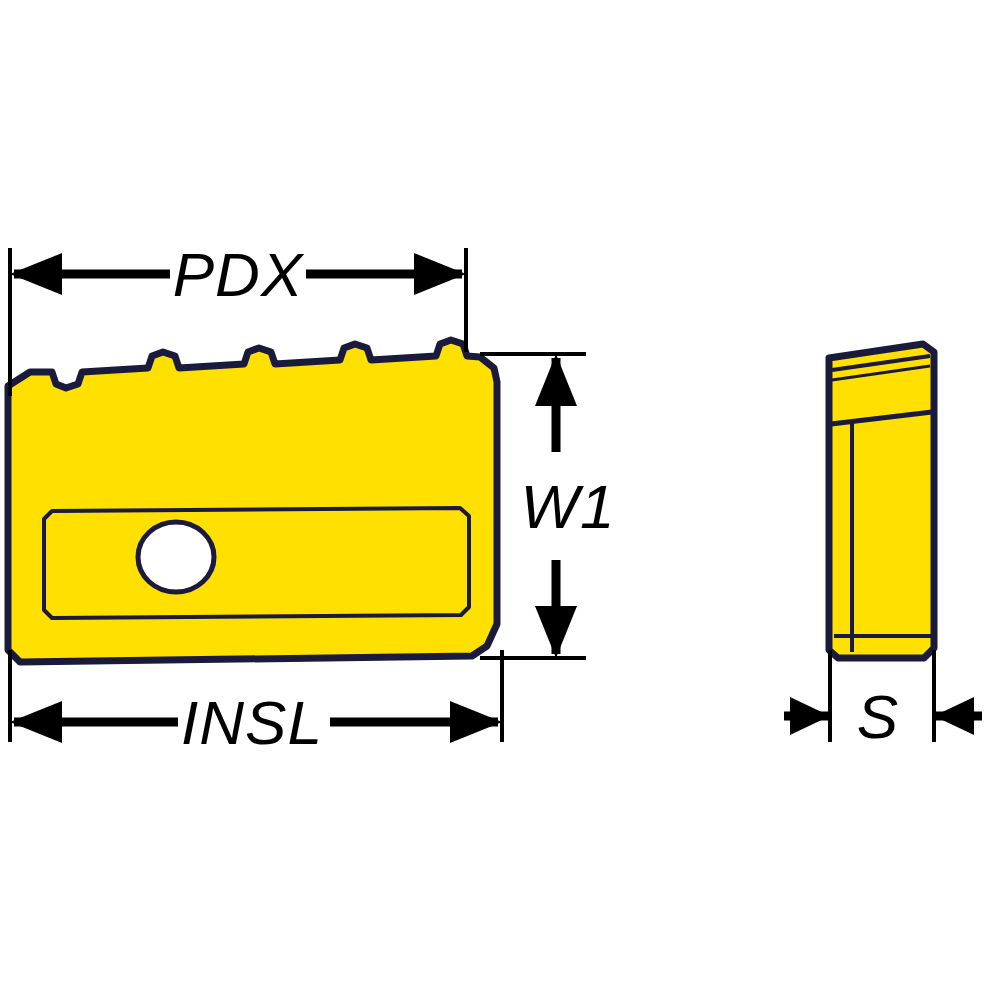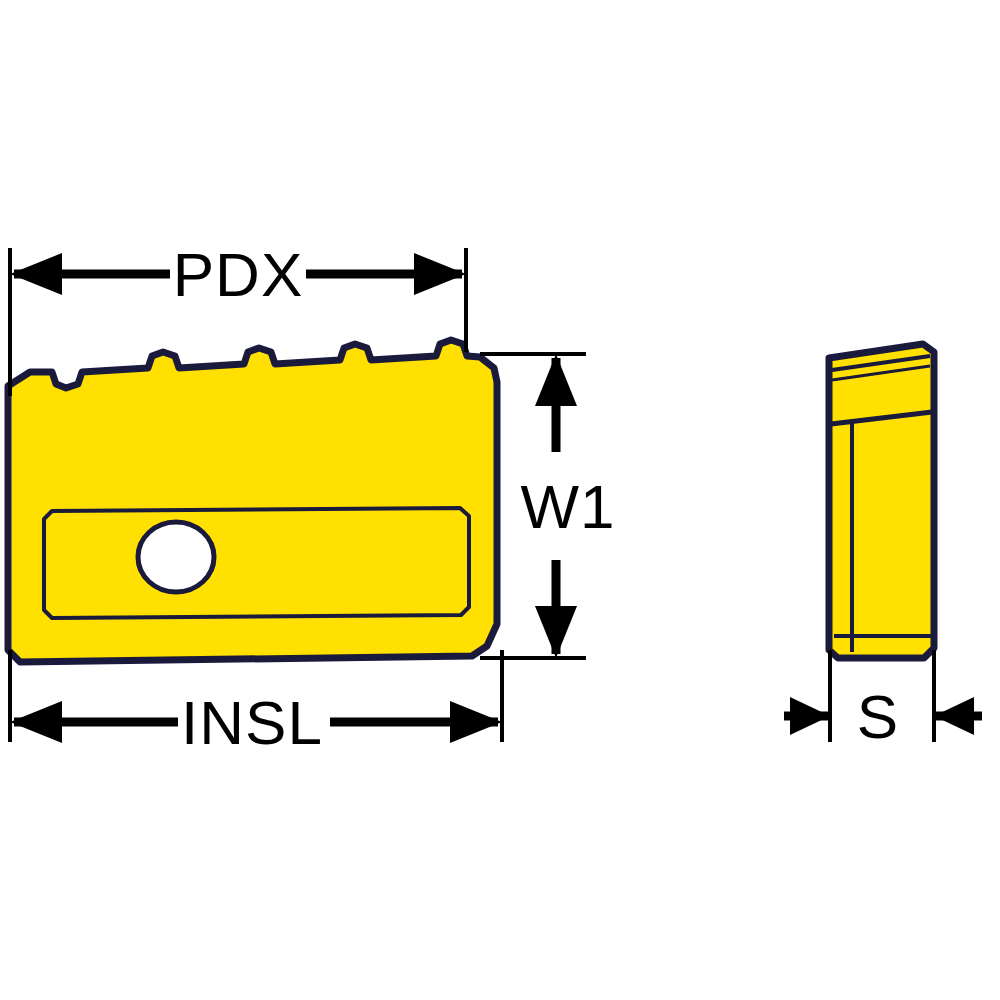--- a/index.html
+++ b/index.html
@@ -11,20 +11,21 @@
     width: 1000px;
     height: 1000px;
     font-family: "Liberation Sans", sans-serif;
     overflow: hidden;
   }
   #diagram-root {
     position: relative;
     width: 1000px;
     height: 1000px;
     background: #ffffff;
+    font-style: italic;
   }
   svg.drawing {
     display: block;
     width: 1000px;
     height: 1000px;
   }
   .dim-label {
     font-family: "Liberation Sans", sans-serif;
     font-size: 62px;
     fill: #000000;

